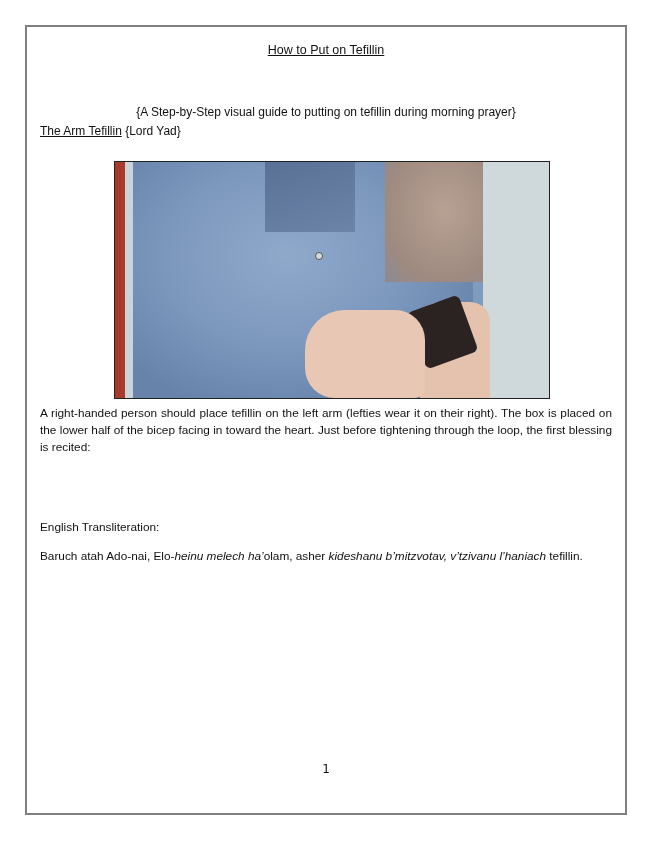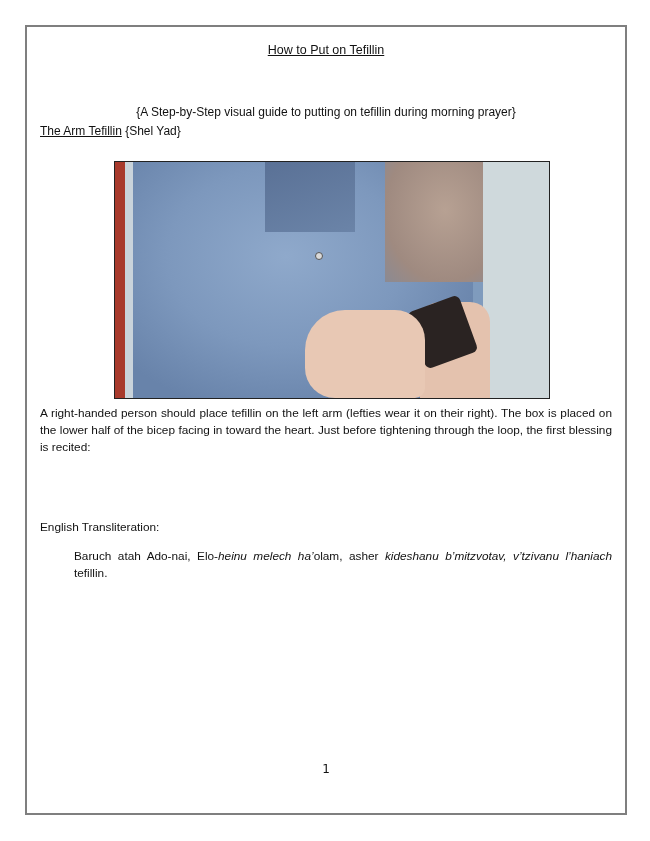--- a/index.html
+++ b/index.html
@@ -31,34 +31,34 @@
   .photo .arm { position:absolute; left: 305px; top: 140px; width: 70px; height: 96px; border-radius: 20px 20px 0 0;
     background: #e4c2ae; }
   .photo .strap { position:absolute; left: 300px; top: 140px; width: 55px; height: 60px; background: #2a2322; transform: rotate(-20deg); border-radius: 6px; }
   .photo .hand { position:absolute; left: 190px; top: 148px; width: 120px; height: 88px; border-radius: 40px 30px 10px 30px;
     background: #e8c8b4; }
   .photo .button { position:absolute; width: 6px; height: 6px; border-radius: 50%; background: #d9d9d9; border:1px solid #555; }
   .p2 { top: 378px; }
   .hebrew { left: 13px; right: 13px; top: 430px; direction: rtl; text-align: right;
     font-family: "DejaVu Serif", serif; font-weight: bold; font-size: 23px; line-height: 30px; color: #1a1a1a; }
   .translit-label { left: 13px; top: 493px; font-size: 11.8px; }
-  .p3 { top: 521px; margin-left: 34px; }
+  .p3 { top: 521px; }
   .p4 { top: 568px; letter-spacing: 0.3px; }
   .p5 { top: 612px; }
   .pagenum { left: 0; right: 0; top: 735px; text-align: center; font-family: "DejaVu Sans", sans-serif; font-size: 12px; }
 </style>
 </head>
 <body>
 
 <div class="page">
   <div class="abs title">How to Put on Tefillin</div>
   <div class="abs subtitle">{A Step-by-Step visual guide to putting on tefillin during morning prayer}</div>
 
   <div class="abs heading">
-    <u>The Arm Tefillin</u><span> {Shel Yad}</span>
+    <u>The Arm Tefillin</u><span> {Lord Yad}</span>
   </div>
 
   <div class="abs photo" title="man-in-blue-shirt-placing-arm-tefillin">
     <div class="shirt"></div>
     <div class="wall"></div>
     <div class="window"></div>
     <div class="collar"></div>
     <div class="button" style="left:200px;top:90px;"></div>
     <div class="button" style="left:203px;top:170px;"></div>
     <div class="arm"></div>

